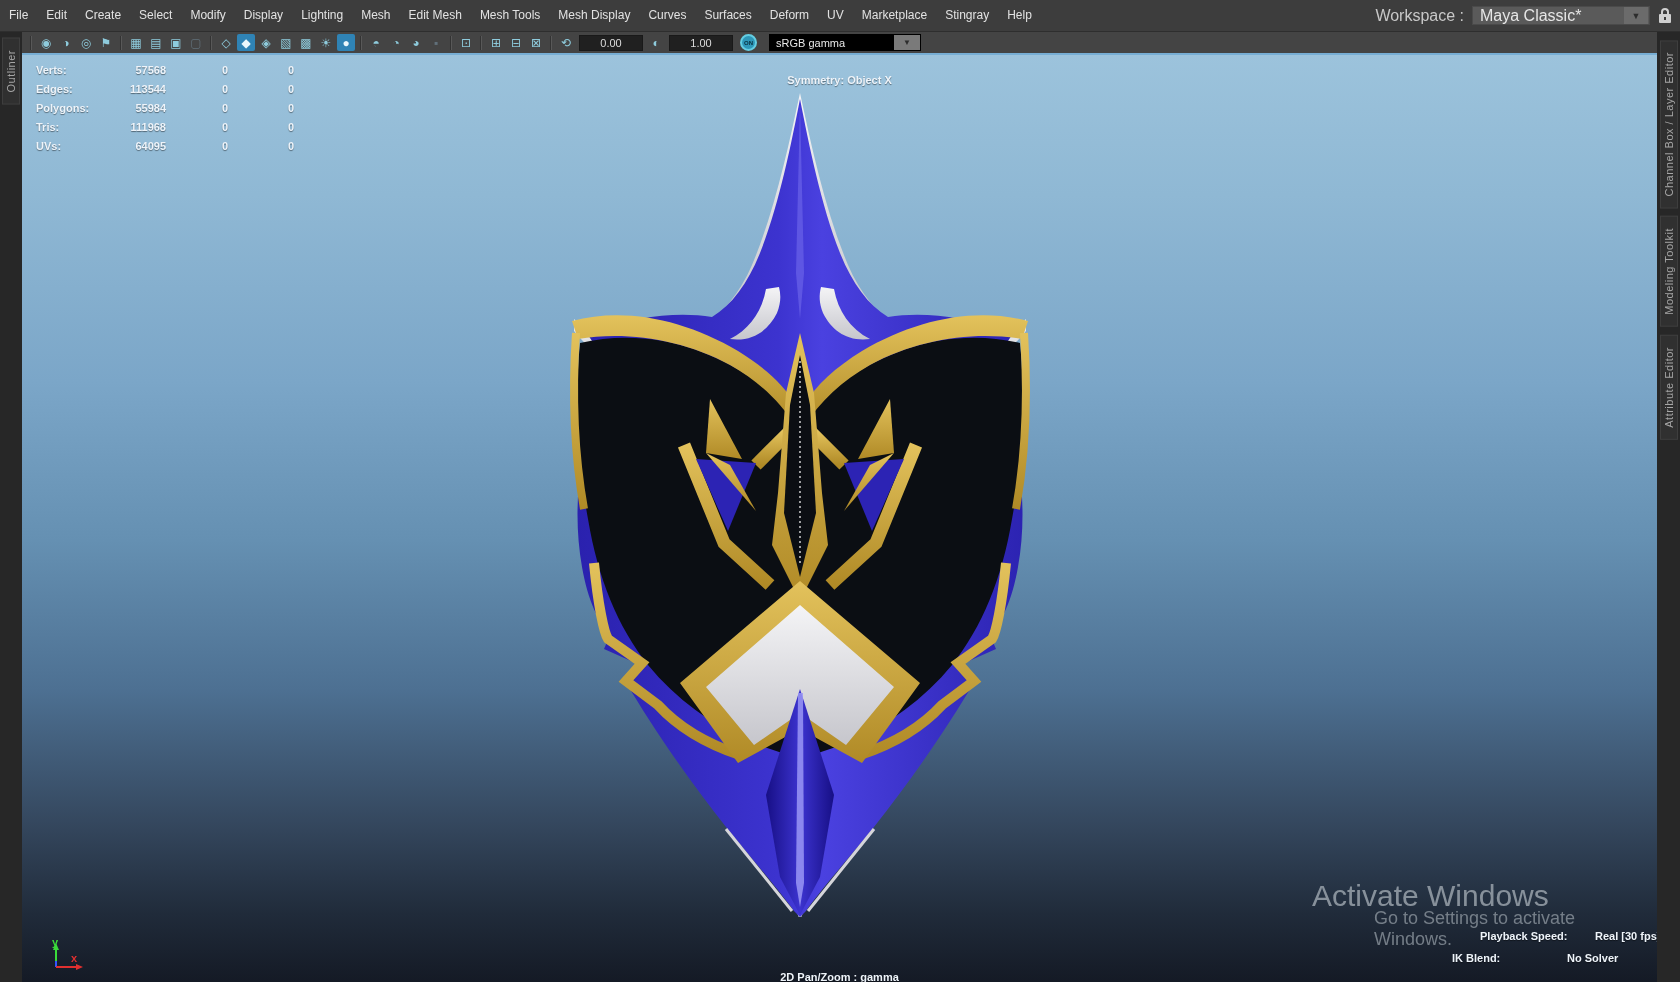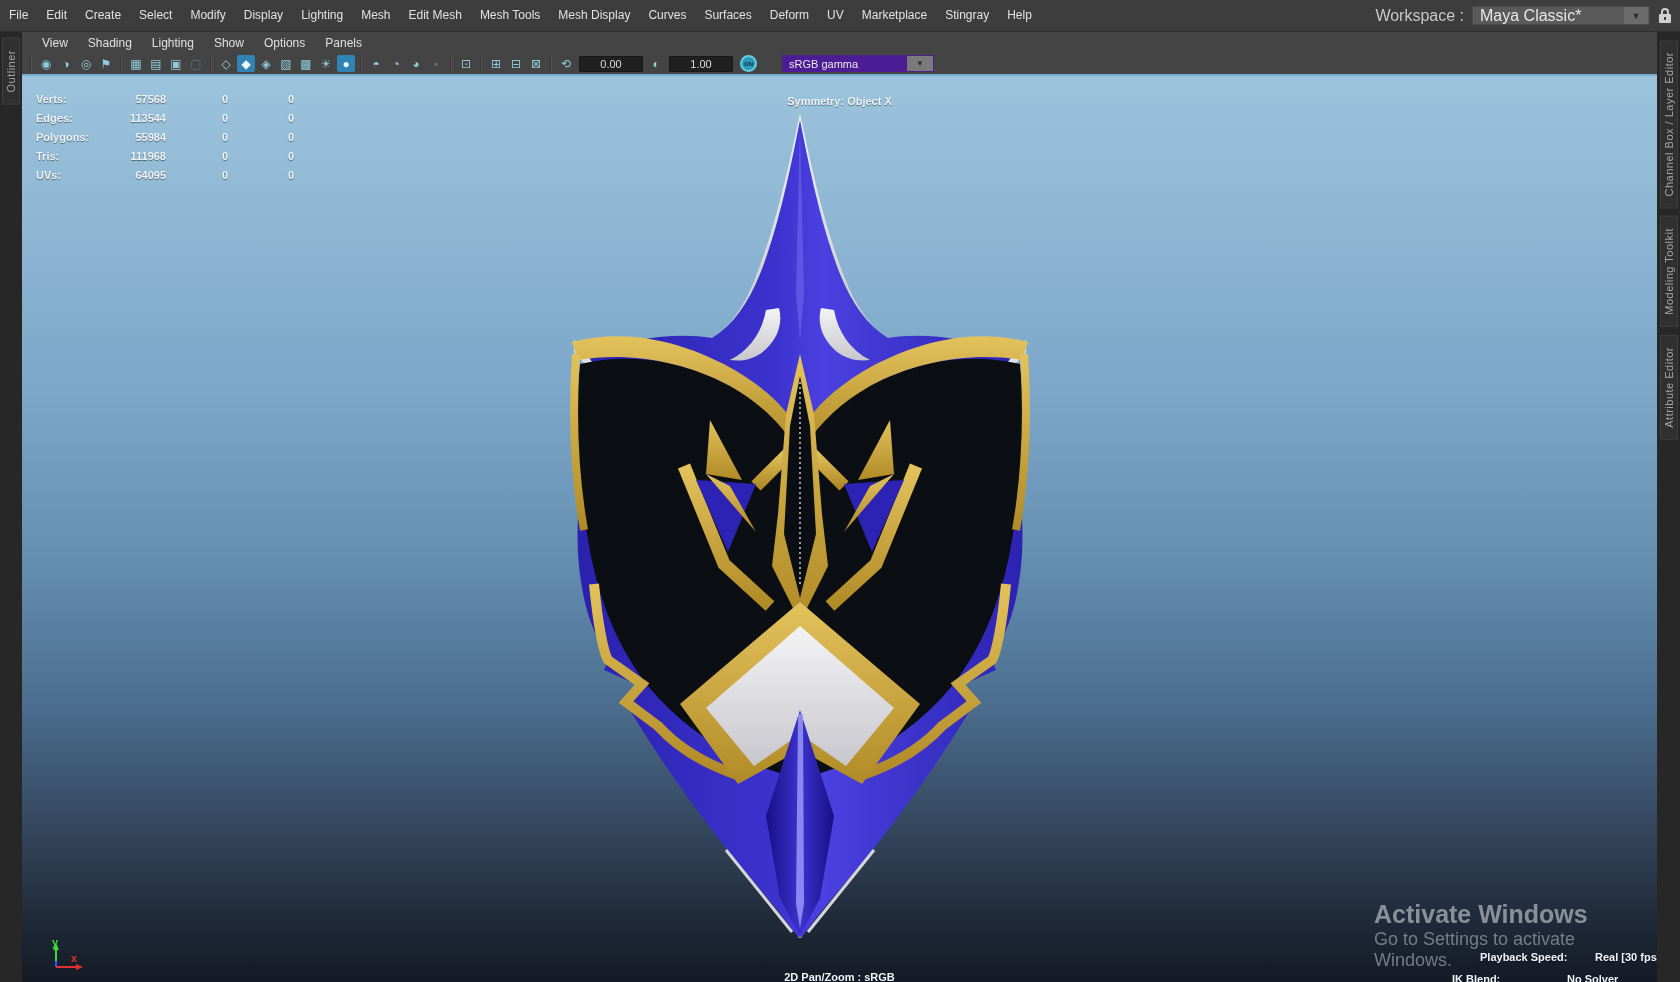--- a/index.html
+++ b/index.html
@@ -45,44 +45,44 @@
   .tsep { width:2px; height:14px; background:#585858; border-left:1px solid #333; margin:0 4px; }
   .ticon { width:18px; height:17px; display:flex; align-items:center; justify-content:center;
            font-size:12px; color:#8ecbdc; margin:0 1px; }
   .ticon.active { background:#2f83b5; color:#eaf7fc; border-radius:2px; }
   .ticon.dim { color:#61707a; }
   .tfield { width:64px; height:16px; background:#202020; border:1px solid #191919; color:#dcdcdc;
             font-size:11px; display:flex; align-items:center; justify-content:center; margin:0 3px; }
   .on-btn { width:17px; height:17px; border-radius:50%; background:#2e97b8; border:2px solid #63cde2;
             color:#08303d; font-size:6px; font-weight:bold; display:flex; align-items:center;
             justify-content:center; margin:0 4px; }
-  .vt-select { width:152px; height:17px; background:#4c1d95; display:flex; align-items:center; margin-left:21px; }
+  .vt-select { width:152px; height:17px; background:#000000; display:flex; align-items:center; margin-left:8px; }
   .vt-select .val { flex:1; color:#e8e8e8; font-size:11px; padding-left:7px; }
   .vt-select .arrow-btn { width:26px; height:15px; background:#7a7a7a; margin:1px;
             display:flex; align-items:center; justify-content:center; color:#2d2d2d; font-size:8px; }
 
   
   .viewport { flex:1; position:relative; border-top:2px solid #77aed4; overflow:hidden;
     background:linear-gradient(180deg,#9cc3dc 0%,#8fb8d4 15%,#7ba6c8 35%,#6590b2 52%,
                #4d7092 68%,#35485f 82%,#202b3a 92%,#131823 100%); }
 
   .hud { position:absolute; color:#eef4fa; font-size:11px; font-weight:bold;
          text-shadow:0 1px 1px rgba(0,0,0,.45); white-space:nowrap; }
-  .stats { left:14px; top:13px; }
+  .stats { left:14px; top:5px; }
   .stats .row { display:flex; height:19px; align-items:center; }
   .stats .lab { width:64px; }
   .stats .val { width:66px; text-align:right; }
   .stats .c1  { width:62px; text-align:right; }
   .stats .c2  { width:66px; text-align:right; }
   .symmetry { top:19px; left:50%; transform:translateX(-50%); }
   .panzoom { bottom:6px; left:50%; transform:translateX(-50%); }
   .hud-right-row { display:flex; }
   .hud-right-row .lab { width:115px; }
-  .watermark-title { position:absolute; left:1352px; top:824px; color:#99a2ab; font-size:25px;
-                     font-weight:bold; opacity:.85; text-shadow:none; }
+  .watermark-title { position:absolute; left:1290px; top:824px; color:#99a2ab; font-size:30px;
+                     font-weight:normal; opacity:.85; text-shadow:none; }
   .watermark-sub { position:absolute; left:1352px; top:853px; color:#8a939c; font-size:18px;
                    opacity:.8; }
 
   .helmet { position:absolute; left:538px; top:38px; width:480px; height:824px; }
   .axis-gizmo { position:absolute; left:22px; bottom:14px; }
 </style>
 </head>
 <body>
 
 <div class="menubar">
@@ -120,28 +120,20 @@
 </div>
 
 <div class="main-row">
 
   <div class="left-strip">
     <div class="vtab">Outliner</div>
   </div>
 
   <div class="center-col">
 
-    <div class="panel-menubar">
-      <span class="pmenu">View</span>
-      <span class="pmenu">Shading</span>
-      <span class="pmenu">Lighting</span>
-      <span class="pmenu">Show</span>
-      <span class="pmenu">Options</span>
-      <span class="pmenu">Panels</span>
-    </div>
 
     <div class="panel-toolbar">
       <span class="tsep"></span>
       <span class="ticon">◉</span>
       <span class="ticon">◑</span>
       <span class="ticon">◎</span>
       <span class="ticon">⚑</span>
       <span class="tsep"></span>
       <span class="ticon">▦</span>
       <span class="ticon">▤</span>
@@ -333,21 +325,21 @@
 
       <div class="hud hud-right-row" style="left:1430px; top:875px;padding-left:28px;">
         <span class="lab">Playback Speed:</span>
         <span>Real [30 fps]</span>
       </div>
       <div class="hud hud-right-row" style="left:1430px; top:897px;">
         <span class="lab">IK Blend:</span>
         <span>No Solver</span>
       </div>
 
-      <div class="hud panzoom">2D Pan/Zoom : sRGB</div>
+      <div class="hud panzoom">2D Pan/Zoom : gamma</div>
     </div>
   </div>
 
   <div class="right-strip">
     <div class="vtab">Channel Box / Layer Editor</div>
     <div class="vtab">Modeling Toolkit</div>
     <div class="vtab">Attribute Editor</div>
   </div>
 </div>
 

